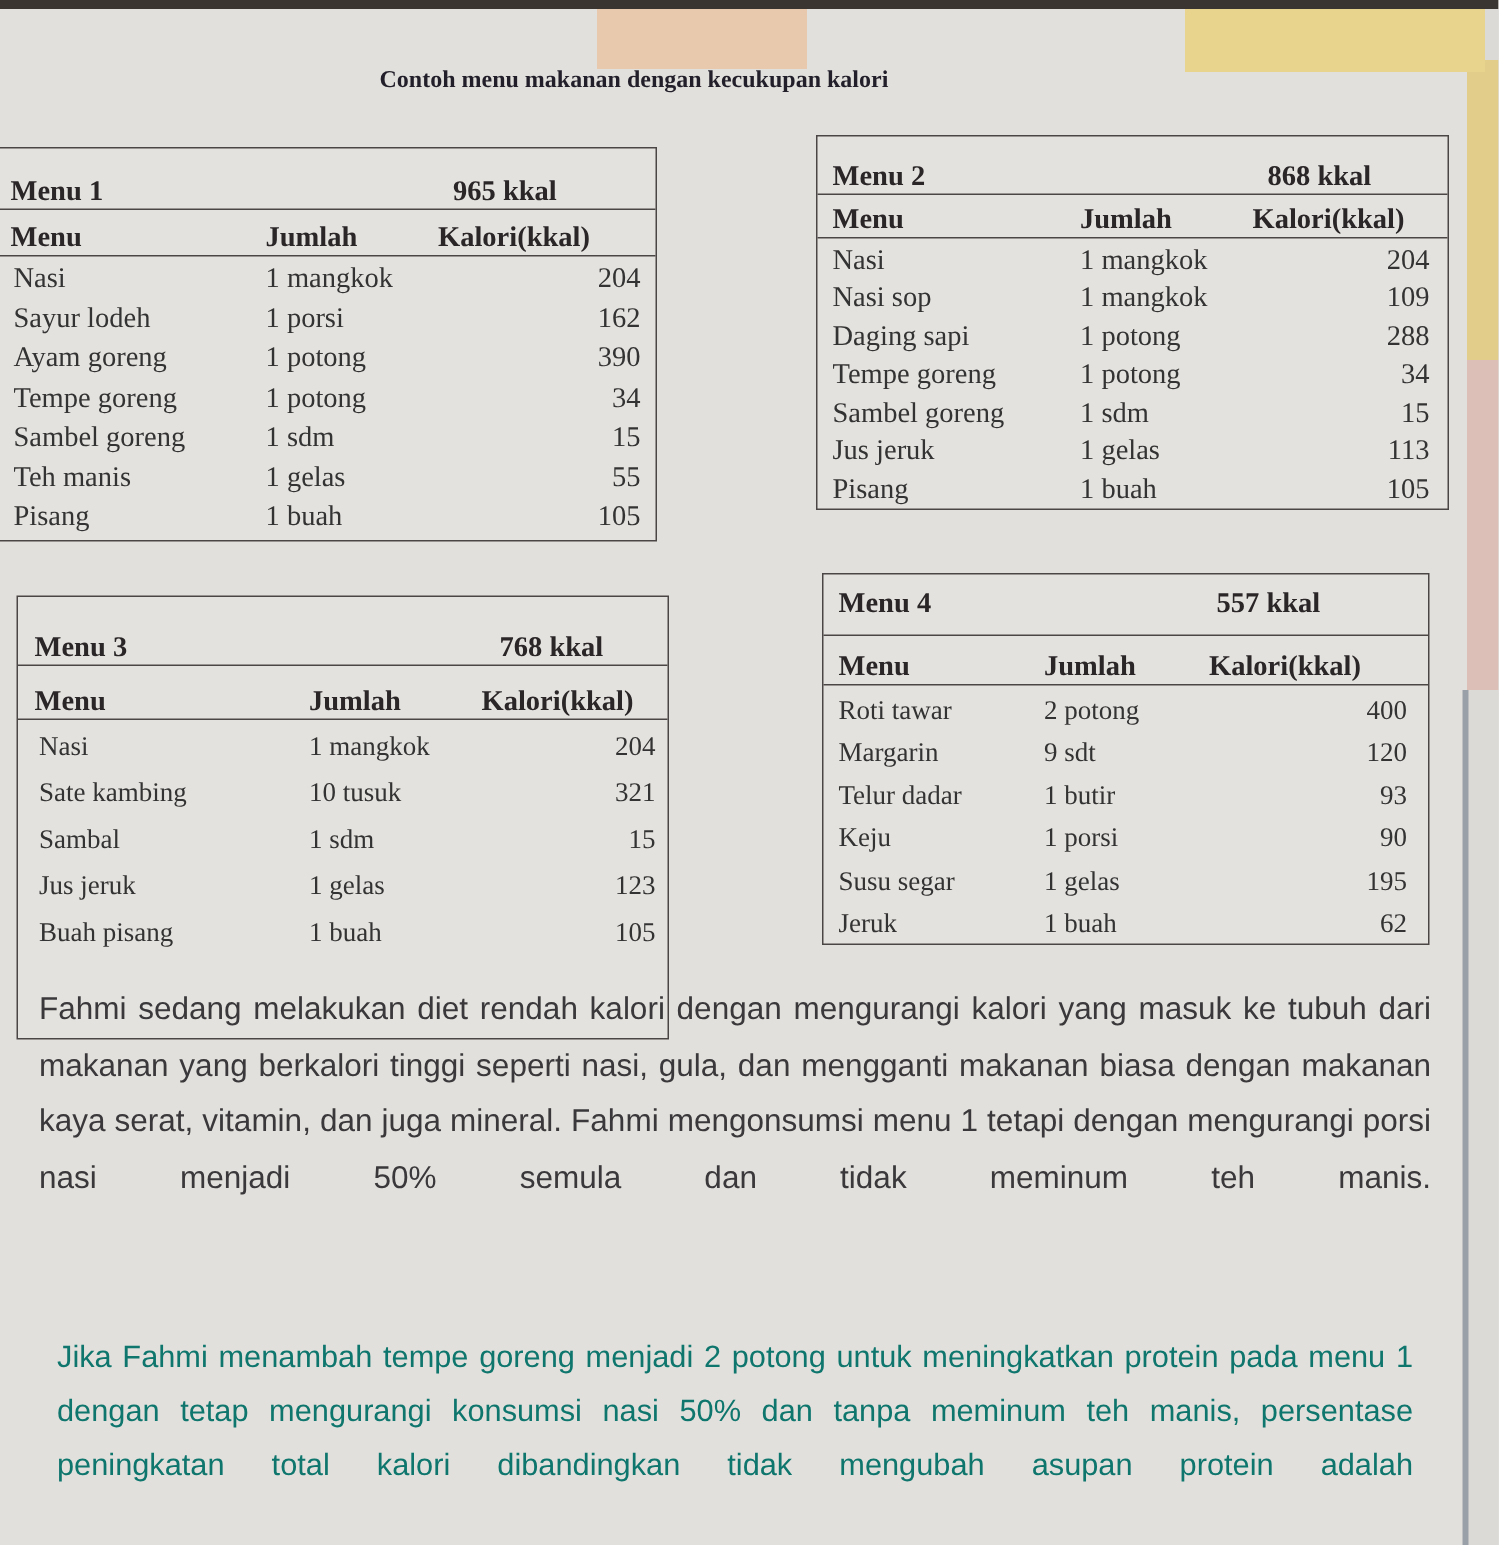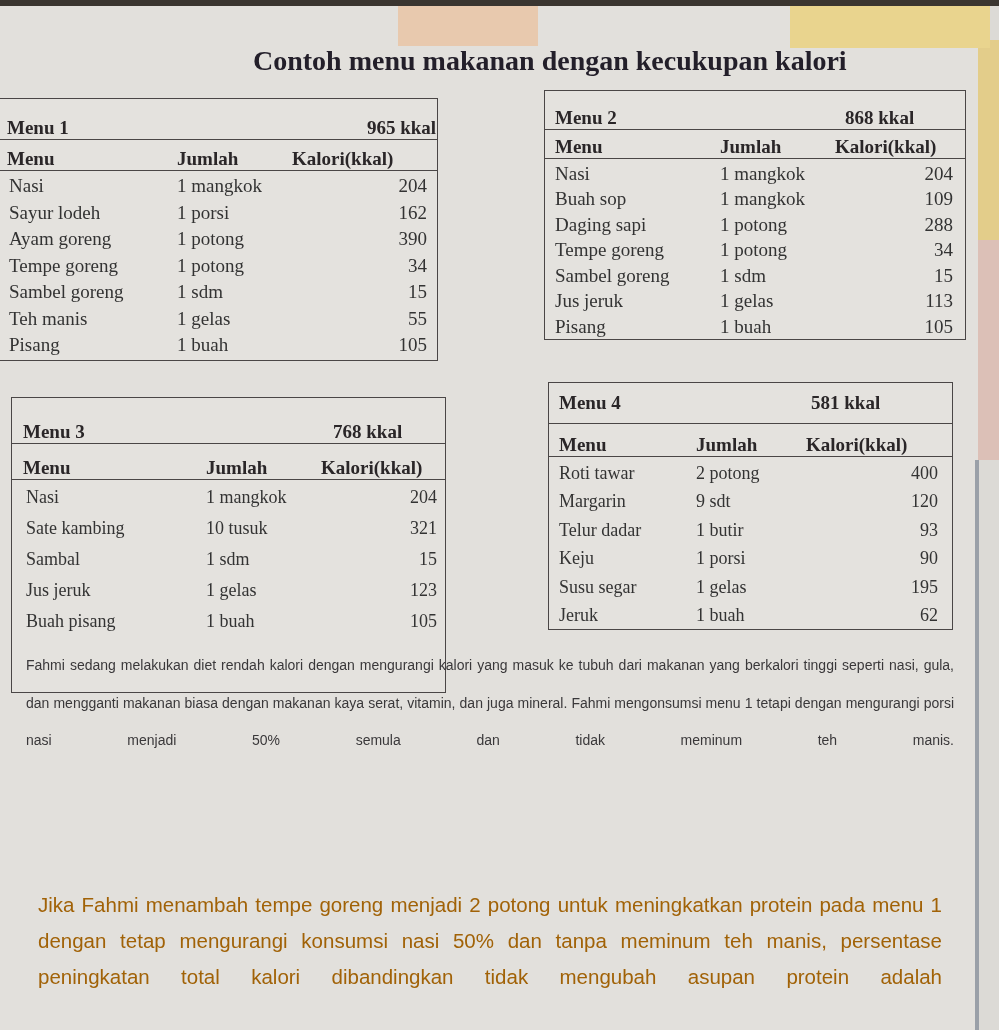--- a/index.html
+++ b/index.html
@@ -22,45 +22,45 @@
       position: absolute; left: 0; top: 6px; width: 978px; height: 1024px;
       background: #e2e0dc;
     }
     .right-edge {
       position: absolute; left: 975px; top: 460px; width: 4px; height: 570px;
       background: #9aa0a8;
     }
     .title {
       position: absolute; left: 253px; top: 45px;
       font-family: "Liberation Serif", serif; font-weight: bold;
-      font-size: 28px; color: #231f2a; white-space: nowrap;
+      font-size: 16px; color: #231f2a; white-space: nowrap;
     }
     .menu-table {
       position: absolute; border: 1.5px solid #4a4646; background: #e4e2de;
       box-sizing: border-box;
     }
     .mt-head1, .mt-head2 {
       display: flex; align-items: flex-end; border-bottom: 1.5px solid #4a4646;
       font-weight: bold; font-size: 19px; color: #2a2628;
     }
     .mt-body { padding-top: 2px; }
     .mt-row { display: flex; align-items: center; font-size: 19px; color: #333; }
     .c1 { flex: 0 0 auto; white-space: nowrap; }
     .c2 { flex: 0 0 auto; white-space: nowrap; }
     .c3 { flex: 1 1 auto; text-align: right; white-space: nowrap; }
     .mt-head1 .c3 { text-align: left; }
     .mt-head2 .c3 { text-align: left; }
 
     
     #menu1 { left: -2px; top: 98px; width: 440px; height: 263px; }
-    #menu1 .mt-head1 { height: 40px; padding-left: 8px; gap: 32px; }
+    #menu1 .mt-head1 { height: 40px; padding-left: 8px; }
     #menu1 .mt-head2 { height: 30px; padding-left: 8px; }
     #menu1 .c1 { width: 170px; }
     #menu1 .c2 { width: 115px; }
-    #menu1 .mt-head1 .c3 { padding-left: 10px; text-align: center; }
+    #menu1 .mt-head1 .c3 { padding-left: 10px; }
     #menu1 .mt-row { height: 26.5px; padding-left: 10px; padding-right: 10px; }
     #menu1 .mt-row .c1 { width: 168px; }
 
     
     #menu2 { left: 544px; top: 90px; width: 422px; height: 250px; }
     #menu2 .mt-head1 { height: 38px; padding-left: 10px; }
     #menu2 .mt-head2 { height: 28px; padding-left: 10px; }
     #menu2 .c1 { width: 165px; }
     #menu2 .c2 { width: 115px; }
     #menu2 .mt-head1 .c3 { padding-left: 10px; }
@@ -80,25 +80,25 @@
     #menu4 { left: 548px; top: 382px; width: 405px; height: 248px; }
     #menu4 .mt-head1 { height: 40px; padding-left: 10px; align-items: center; }
     #menu4 .mt-head2 { height: 32px; padding-left: 10px; }
     #menu4 .c1 { width: 137px; }
     #menu4 .c2 { width: 110px; }
     #menu4 .mt-head1 .c3 { padding-left: 5px; }
     #menu4 .mt-row { height: 28.5px; padding-left: 10px; padding-right: 14px; font-size: 18px; }
 
     .para {
       position: absolute; font-family: "Liberation Sans", sans-serif;
-      font-size: 14px; color: #3a383a; text-align: justify;
+      font-size: 21px; color: #3a383a; text-align: justify;
       line-height: 37.5px;
     }
     #para1 { left: 26px; top: 633px; width: 928px; }
-    #para2 { left: 38px; top: 866px; width: 904px; color: #a16207; font-size: 20.5px; line-height: 36px; }
+    #para2 { left: 38px; top: 866px; width: 904px; color: #0f766e; font-size: 20.5px; line-height: 36px; }
     .para::after { content: ""; display: inline-block; width: 100%; }
   </style>
 </head>
 <body>
 
 <div class="top-bar"></div>
 <div class="deco deco-peach"></div>
 <div class="deco deco-yellow"></div>
 <div class="deco deco-yellow-right"></div>
 <div class="deco deco-pink"></div>
@@ -171,21 +171,21 @@
     <span class="c2">Jumlah</span>
     <span class="c3">Kalori(kkal)</span>
   </div>
   <div class="mt-body">
     <div class="mt-row">
         <span class="c1">Nasi</span>
         <span class="c2">1 mangkok</span>
         <span class="c3">204</span>
       </div>
     <div class="mt-row">
-        <span class="c1">Buah sop</span>
+        <span class="c1">Nasi sop</span>
         <span class="c2">1 mangkok</span>
         <span class="c3">109</span>
       </div>
     <div class="mt-row">
         <span class="c1">Daging sapi</span>
         <span class="c2">1 potong</span>
         <span class="c3">288</span>
       </div>
     <div class="mt-row">
         <span class="c1">Tempe goreng</span>
@@ -247,21 +247,21 @@
         <span class="c2">1 buah</span>
         <span class="c3">105</span>
       </div>
   </div>
 </div>
 
 <div class="menu-table" id="menu4">
   <div class="mt-head1">
     <span class="c1">Menu 4</span>
     <span class="c2"></span>
-    <span class="c3">581 kkal</span>
+    <span class="c3">557 kkal</span>
   </div>
   <div class="mt-head2">
     <span class="c1">Menu</span>
     <span class="c2">Jumlah</span>
     <span class="c3">Kalori(kkal)</span>
   </div>
   <div class="mt-body">
     <div class="mt-row">
         <span class="c1">Roti tawar</span>
         <span class="c2">2 potong</span>

